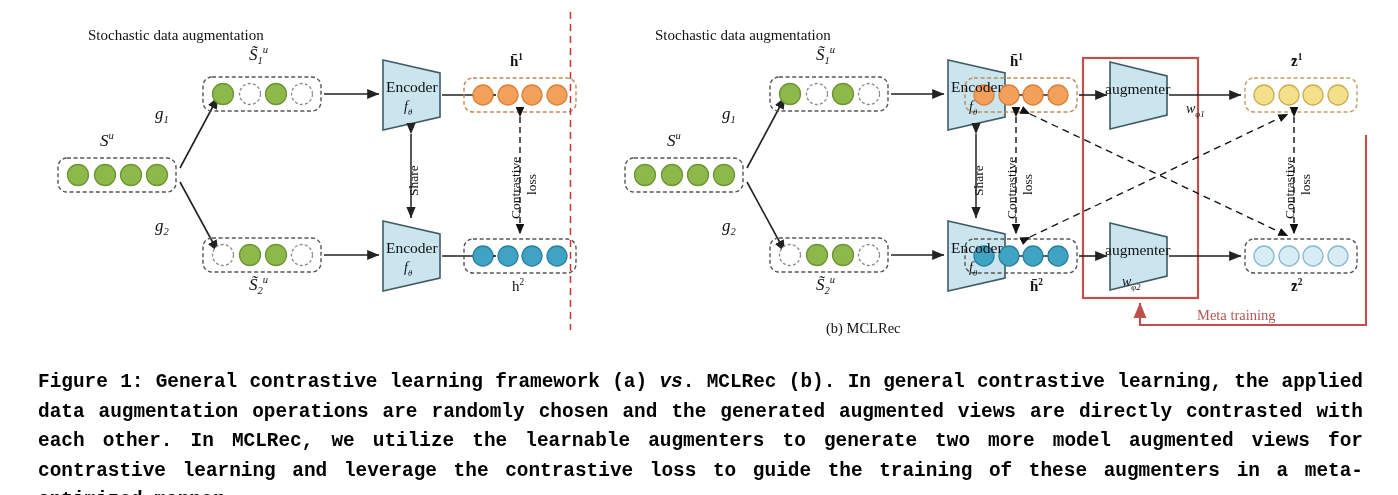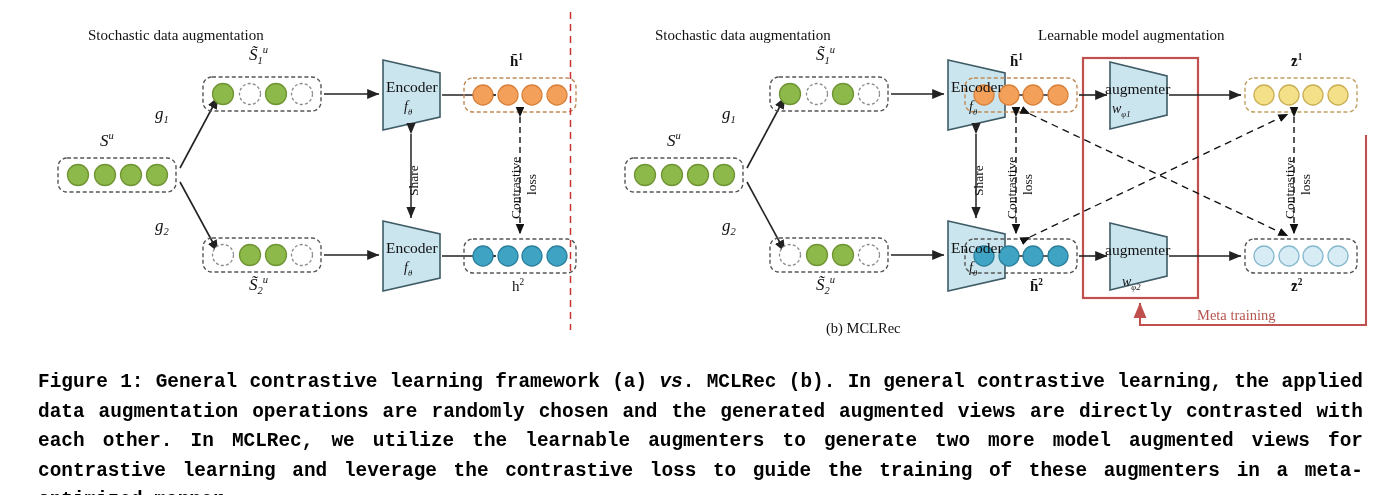--- a/index.html
+++ b/index.html
@@ -290,21 +290,20 @@
 
     <div class="vert-text" style="left:508px; top:219px;">Contrastive</div>
     <div class="vert-text" style="left:524px; top:195px;">loss</div>
 
     <div class="lbl box-label" style="left:510px; top:52px; font-weight:bold;"><span>h̄</span><sup>1</sup></div>
 
     <div class="lbl box-label" style="left:512px; top:277px; font-weight:normal;"><span>h</span><sup>2</sup></div>
 
 
     <div class="lbl panel-title" style="left:655px; top:27px;">Stochastic data augmentation</div>
-    <div class="lbl panel-title" style="left:1038px; top:27px;">Learnable model augmentation</div>
 
     <div class="lbl node-label-it" style="left:667px; top:130px;"><span>S</span><sup>u</sup></div>
 
     <div class="lbl node-label-it" style="left:722px; top:104px;"><span>g</span><sub>1</sub></div>
 
     <div class="lbl node-label-it" style="left:722px; top:216px;"><span>g</span><sub>2</sub></div>
 
     <div class="lbl node-label-it" style="left:816px; top:44px;"><span>S̃</span><sub>1</sub><sup>u</sup></div>
 
     <div class="lbl node-label-it" style="left:816px; top:274px;"><span>S̃</span><sub>2</sub><sup>u</sup></div>
@@ -321,21 +320,21 @@
     <div class="vert-text" style="left:1020px; top:195px;">loss</div>
 
     <div class="vert-text" style="left:1282px; top:219px;">Contrastive</div>
     <div class="vert-text" style="left:1298px; top:195px;">loss</div>
 
     <div class="lbl box-label" style="left:1010px; top:52px; font-weight:bold;"><span>h̄</span><sup>1</sup></div>
 
     <div class="lbl box-label" style="left:1030px; top:277px; font-weight:bold;"><span>h̄</span><sup>2</sup></div>
 
     <div class="lbl block-text" style="left:1105px; top:80px;">augmenter</div>
-    <div class="lbl block-sub" style="left:1112px; top:101px;"><span>w</span><sub>φ1</sub></div>
+    <div class="lbl block-sub" style="left:1186px; top:101px;"><span>w</span><sub>φ1</sub></div>
 
     <div class="lbl block-text" style="left:1105px; top:241px;">augmenter</div>
     <div class="lbl block-sub" style="left:1122px; top:274px;"><span>w</span><sub>φ2</sub></div>
 
     <div class="lbl box-label" style="left:1291px; top:52px; font-weight:bold;"><span>z̄</span><sup>1</sup></div>
 
     <div class="lbl box-label" style="left:1291px; top:277px; font-weight:bold;"><span>z̄</span><sup>2</sup></div>
 
     <div class="meta-label" style="left:1197px; top:307px;">Meta training</div>
 

